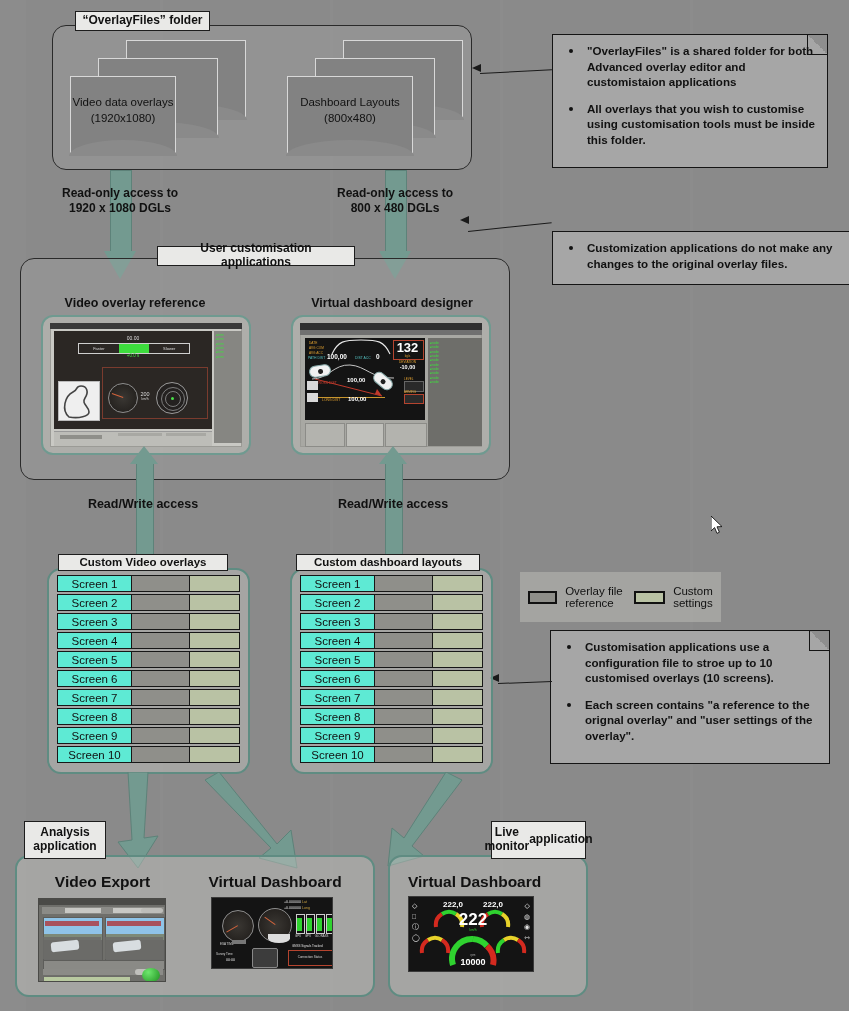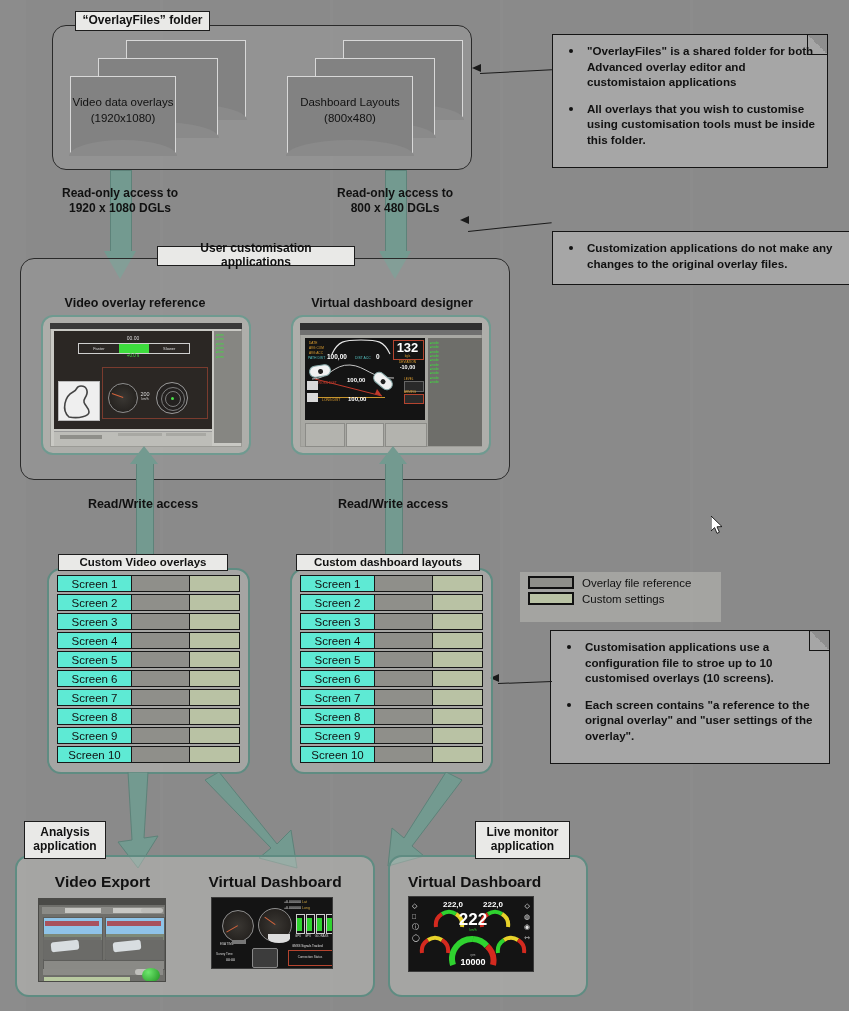--- a/index.html
+++ b/index.html
@@ -158,21 +158,21 @@
     flex:1;
     background:#b9c2a4;
     box-sizing:border-box;
   }
 
   
   .legend{
     position:absolute;
     background:rgba(185,185,180,.55);
     padding:4px 8px;
-    display:flex;flex-direction:column;gap:3px;
+    display:flex;flex-direction:row;gap:3px;
   }
   .legend-row{display:flex;align-items:center;gap:8px;}
   .legend-sw{width:46px;height:13px;border:2px solid #111;box-sizing:border-box;}
   .legend-sw.ref{background:#8f8f8a;}
   .legend-sw.set{background:#b9c2a4;}
   .legend-tx{font-size:11.5px;color:#111;}
 
   
   .sec-title{
     position:absolute;text-align:center;color:#111;
@@ -673,21 +673,21 @@
     <div class="abs" style="left:76px;top:57px;width:44px;text-align:center;color:#d8d8d8;font-size:3px;">Connection Status</div>
     <div class="abs" style="left:8px;top:44px;color:#d8d8d8;font-size:3px;">ESA TIME</div>
     <div class="abs" style="left:4px;top:54px;color:#d8d8d8;font-size:3px;">Survey Time</div>
     <div class="abs" style="left:14px;top:60px;color:#e8e8e8;font-size:3.6px;">00:00</div>
     <div class="abs" style="left:40px;top:50px;width:24px;height:18px;background:#3c3c3c;border:1px solid #888;border-radius:2px;"></div>
     <div class="abs" style="left:56px;top:36px;width:22px;height:9px;background:#ddd;border-radius:0 0 50% 50%;"></div>
     <div class="abs" style="left:20px;top:42px;width:14px;height:4px;background:#777;"></div>
   </div>
 
   <div class="round-box teal-thick" style="left:388px;top:855px;width:200px;height:142px;"></div>
-  <div class="plate" style="left:475px;top:821px;width:95px;height:38px;font-size:12px;flex-direction:column;">
+  <div class="plate" style="left:491px;top:821px;width:95px;height:38px;font-size:12px;">
     <div>Live monitor</div>
     <div>application</div>
   </div>
 
   <div class="sec-title h-big" style="left:398px;top:873px;width:180px;text-align:left;padding-left:10px;box-sizing:border-box;">Virtual Dashboard</div>
 
   <div class="shot darker" style="left:408px;top:896px;width:126px;height:76px;border:1px solid #3a3a3a;">
 
     <div class="abs" style="left:3px;top:4px;color:#e2e2e2;font-size:7px;line-height:1.5;">
       <div>◇</div>

